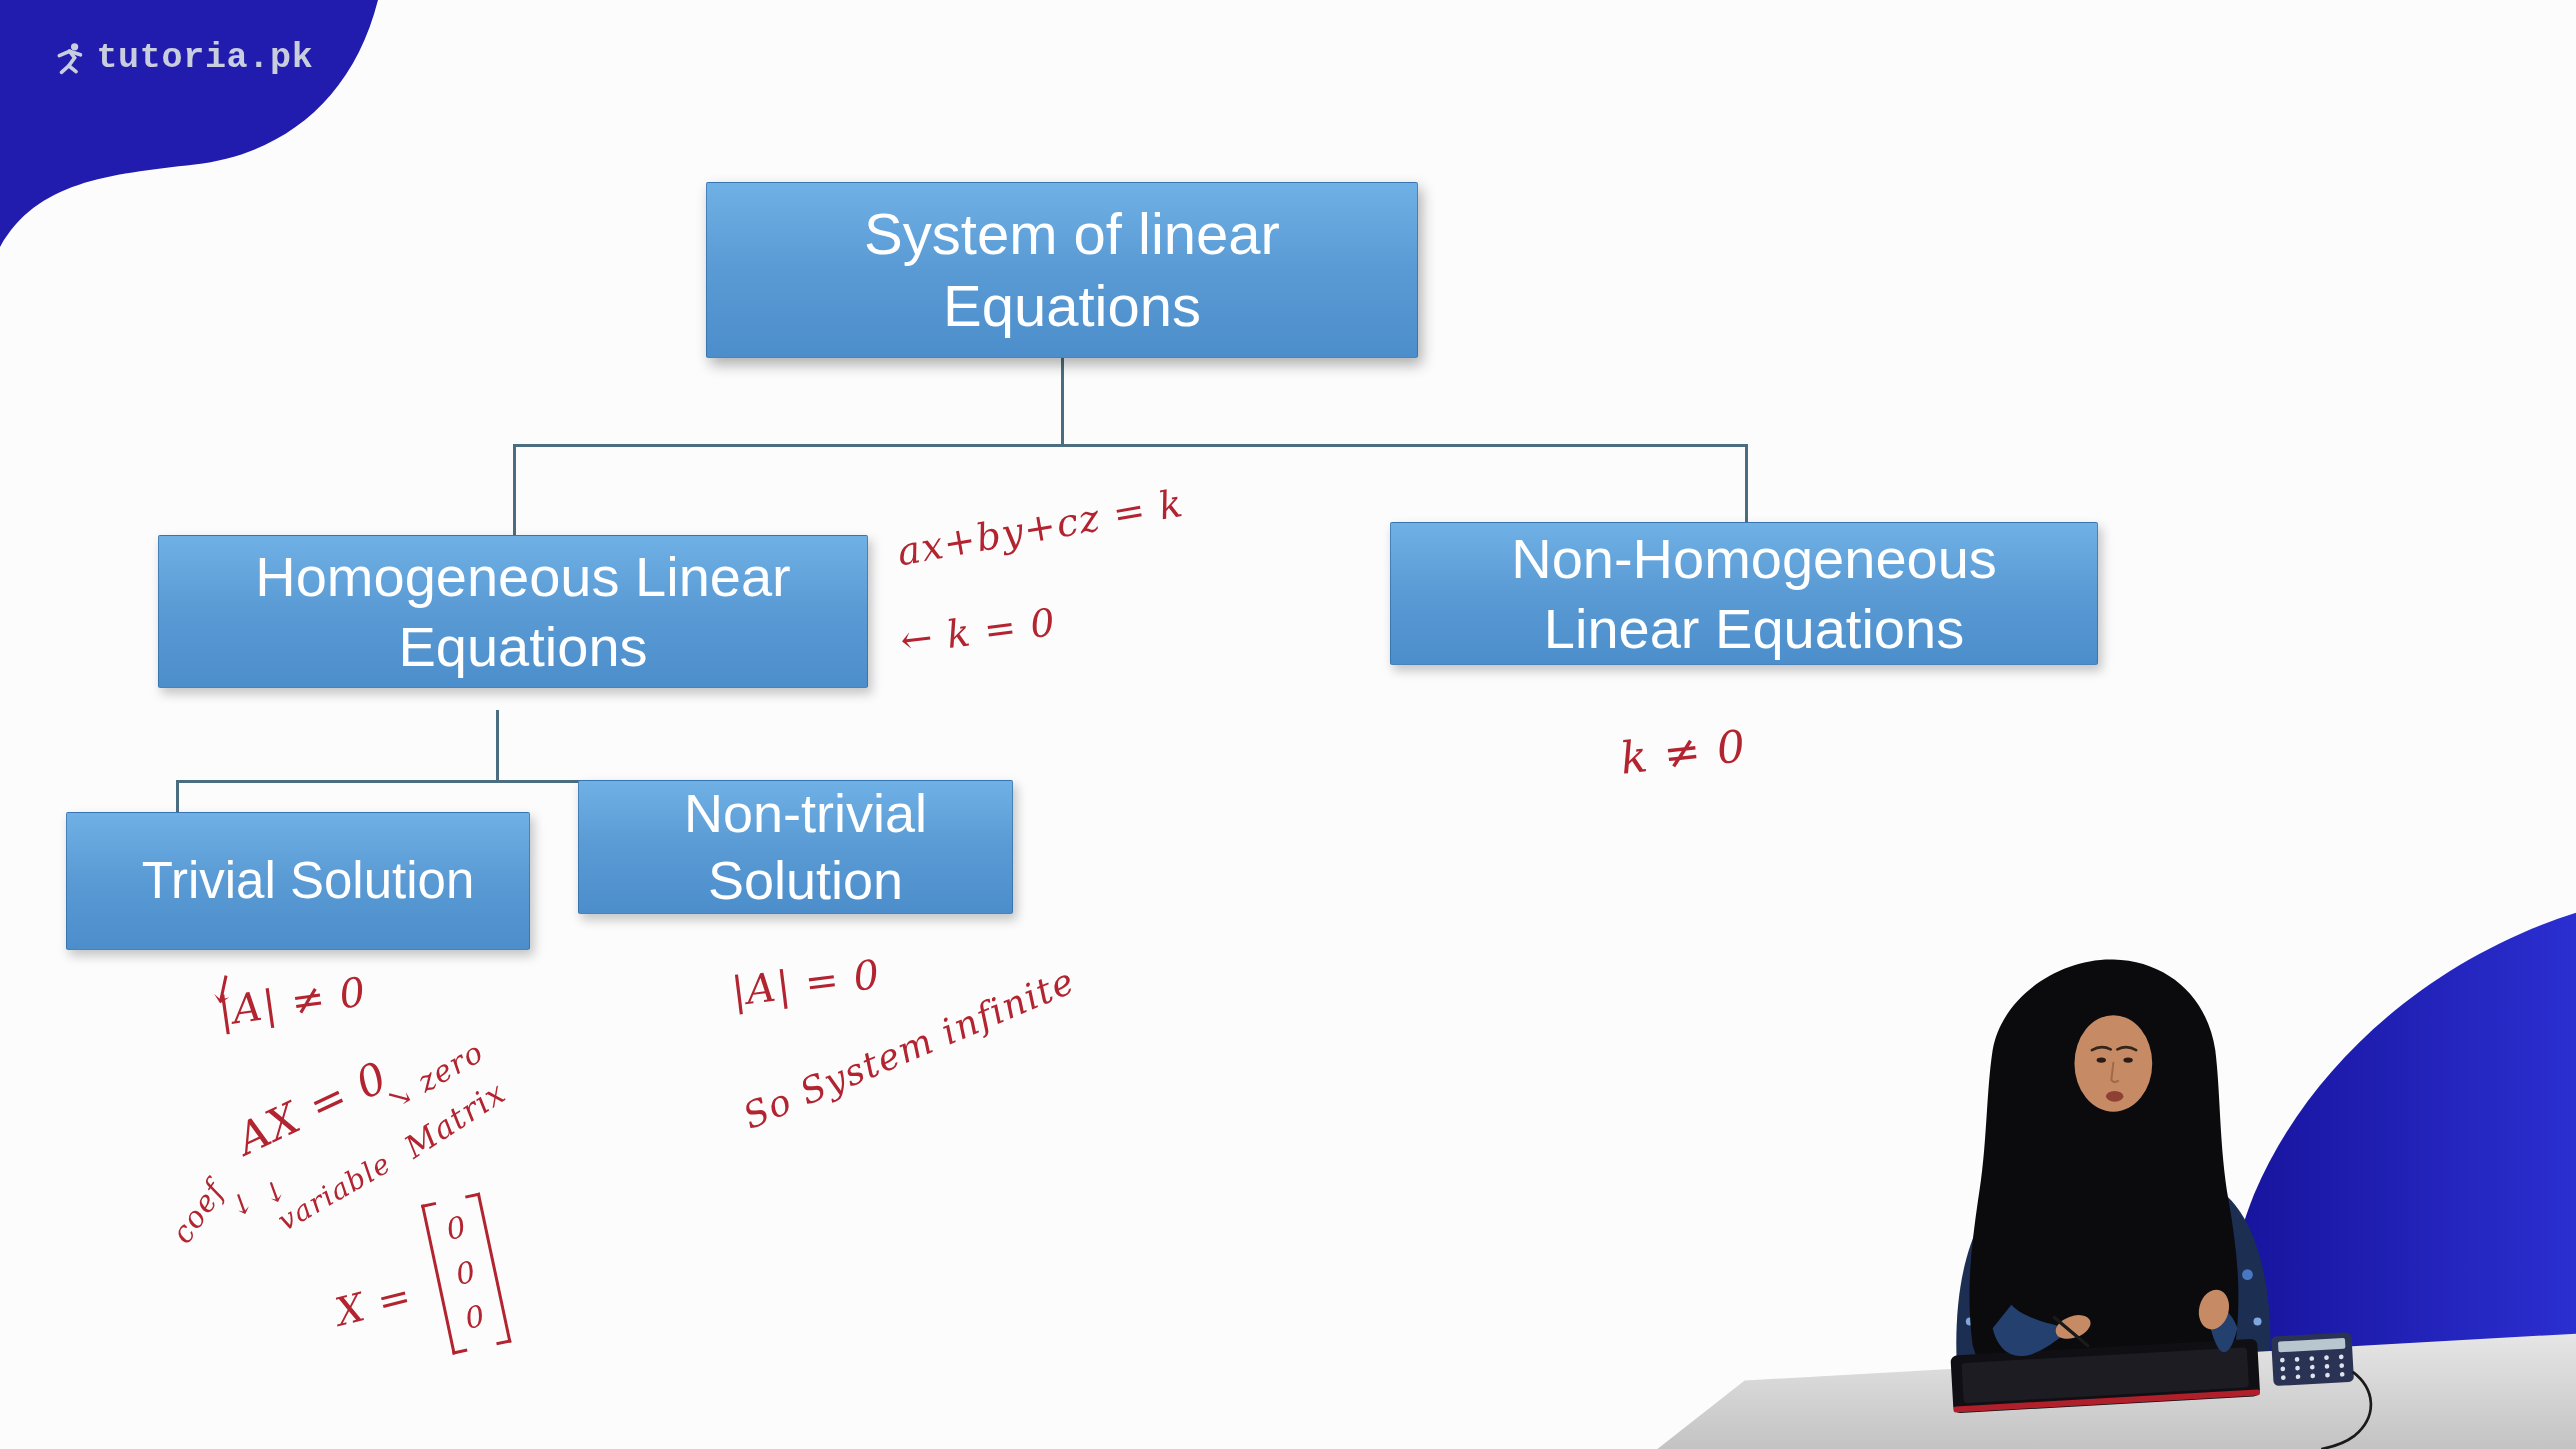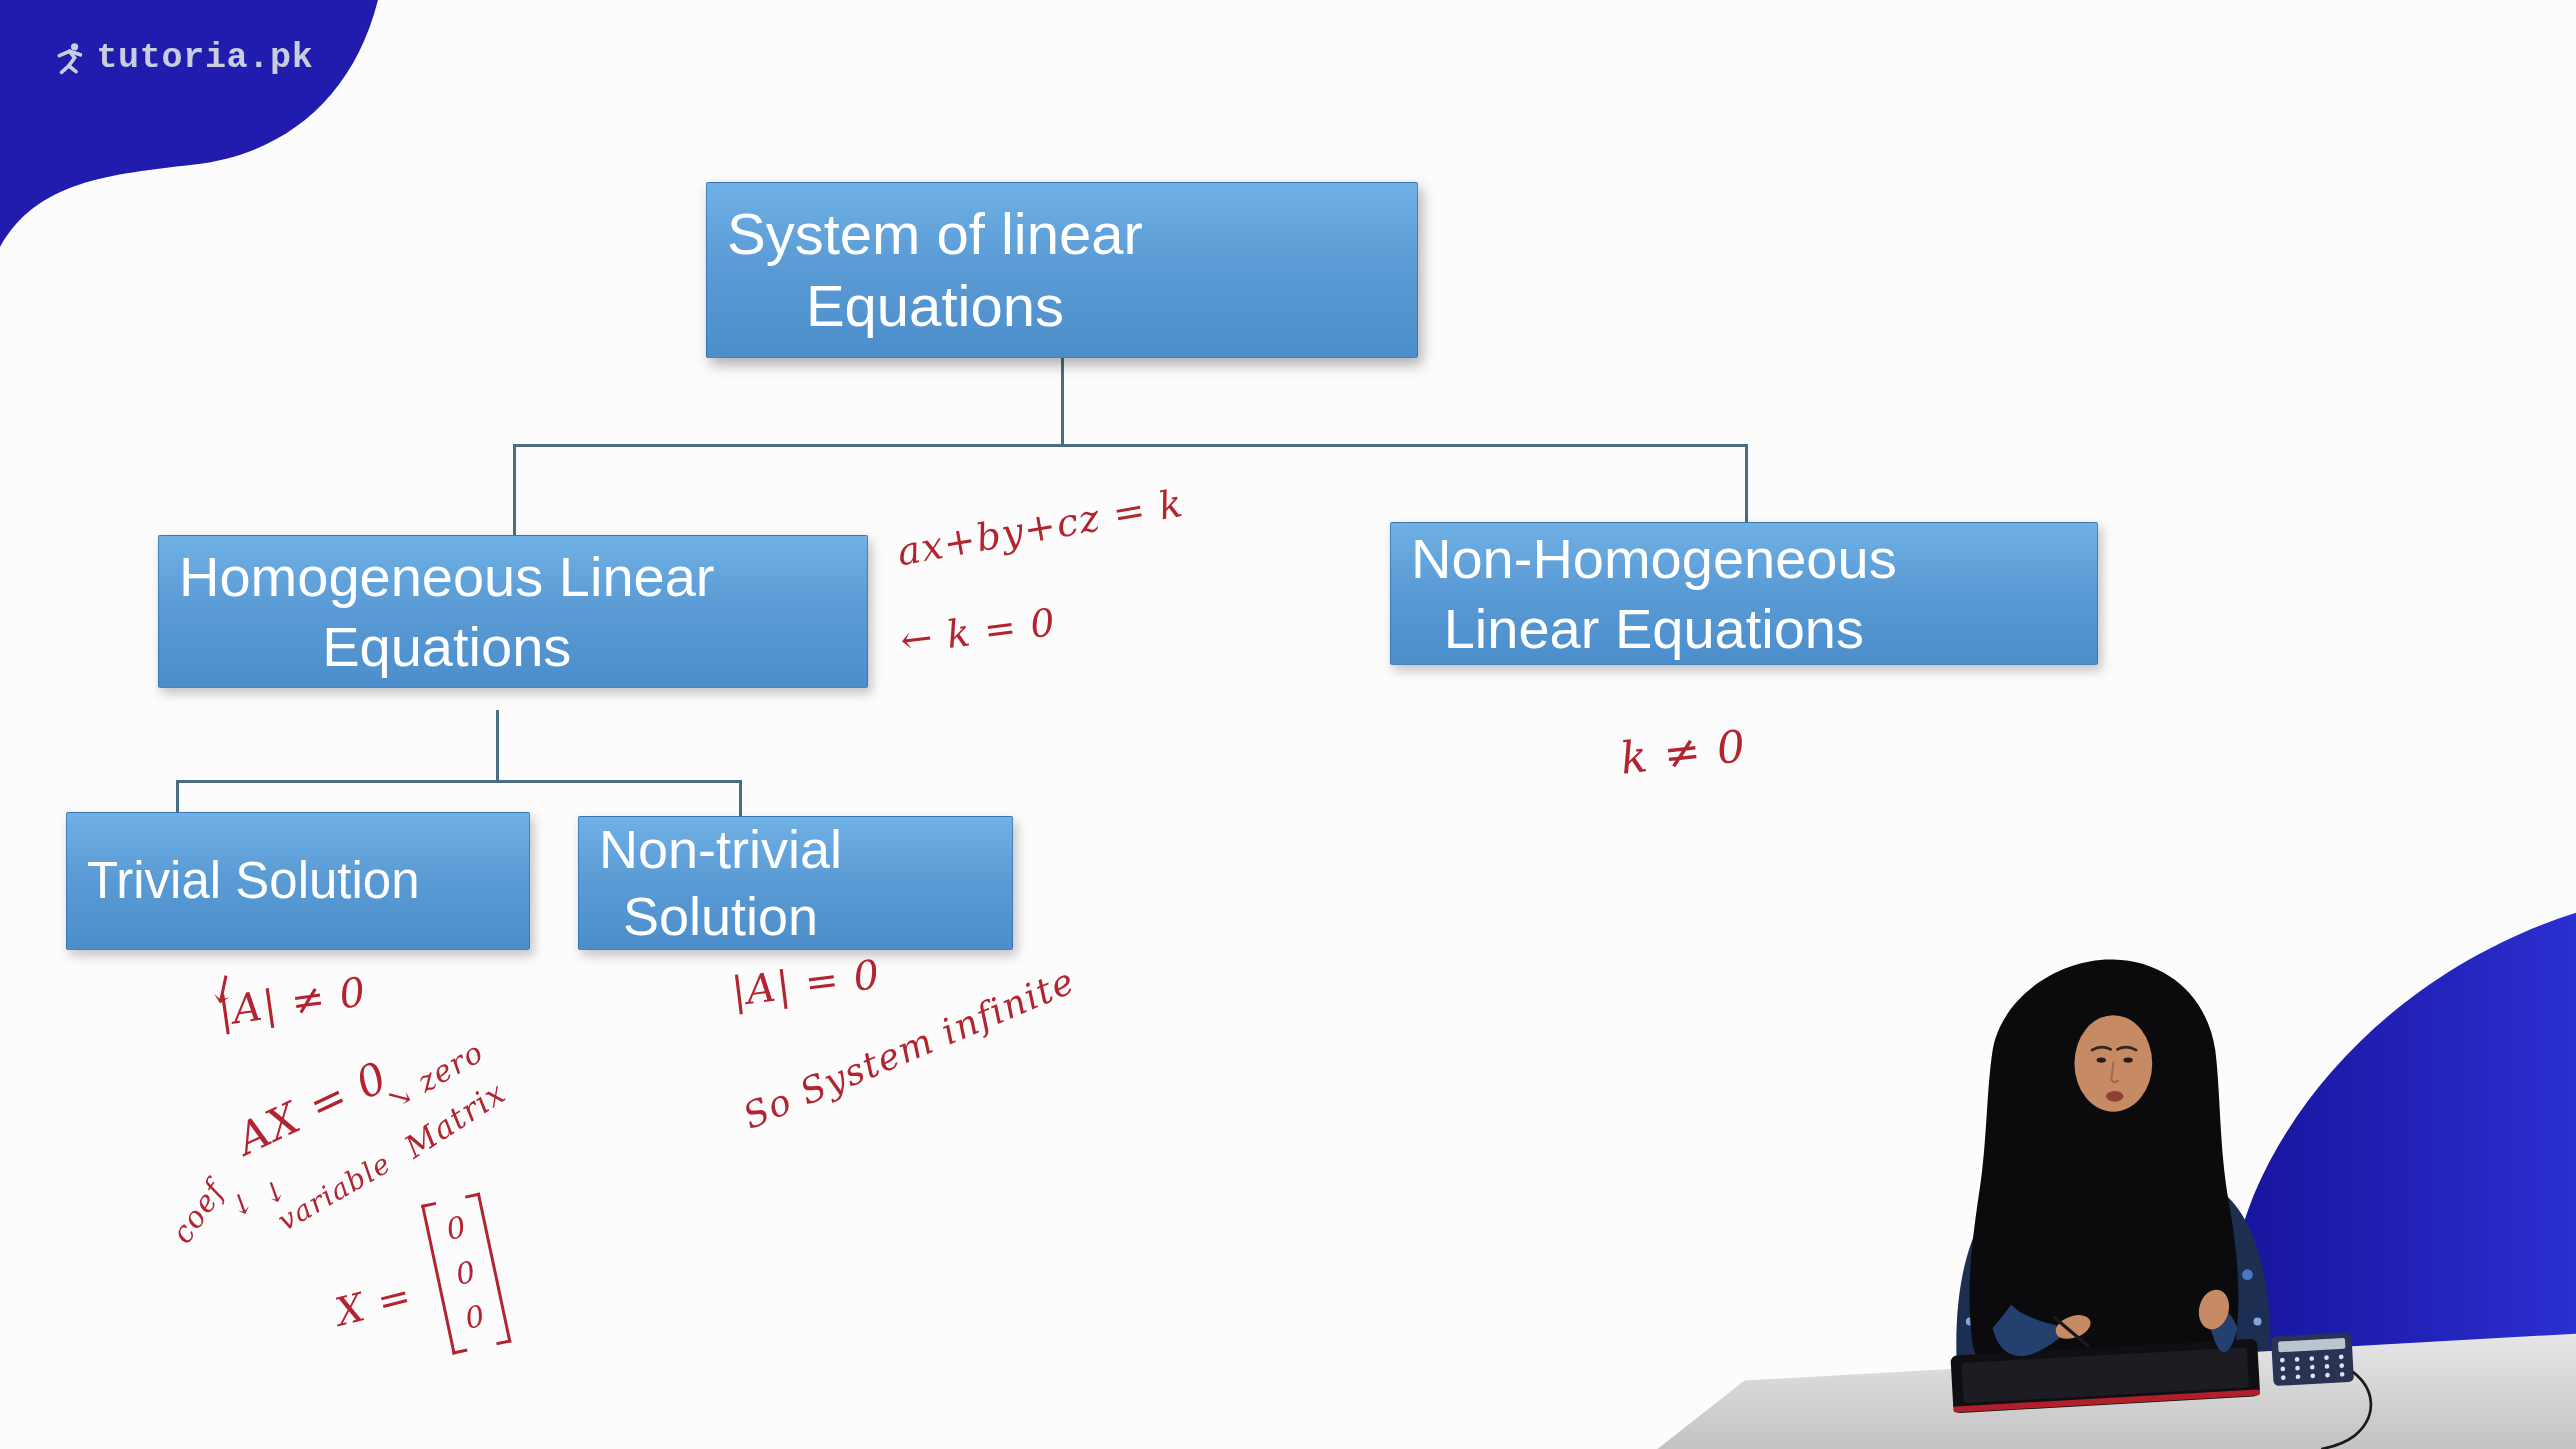--- a/index.html
+++ b/index.html
@@ -20,32 +20,32 @@
   .blob-tl path{fill:var(--blob-blue);}
   .blob-br{position:absolute;left:2187px;top:906px;width:389px;height:543px;}
   
   .logo{position:absolute;left:52px;top:38px;display:flex;align-items:center;gap:9.4px;z-index:5;}
   .logo-icon{width:35px;height:35px;}
   .logo-icon circle{fill:var(--logo-text);}
   .logo-icon path{stroke:var(--logo-text);stroke-width:5;fill:none;stroke-linecap:round;}
   .logo-text{color:var(--logo-text);font-size:35px;font-weight:600;letter-spacing:0.7px;font-family:Liberation Mono, monospace;}
   
   .node{
-    position:absolute;display:flex;align-items:center;justify-content:flex-start;
+    position:absolute;display:flex;align-items:center;justify-content:center;
     text-align:center;color:var(--node-text);
     background:linear-gradient(180deg,var(--node-top) 0%,var(--node-mid) 48%,var(--node-bottom) 100%);
     border:1.3px solid rgba(40,95,155,.55);border-radius:2px;
     box-shadow:3.4px 5.4px 10.7px rgba(0,0,0,.22);
     line-height:1.25;white-space:pre-line;padding-left:20px;
   }
   #node-root{left:706px;top:182px;width:712px;height:176px;font-size:58px;box-shadow:4px 6.7px 13.4px rgba(0,0,0,.3);}
   #node-homog{left:158px;top:535px;width:710px;height:153px;font-size:56px;}
   #node-nonhomog{left:1390px;top:522px;width:708px;height:143px;font-size:56px;}
   #node-trivial{left:66px;top:812px;width:464px;height:138px;font-size:51px;}
-  #node-nontrivial{left:578px;top:816px;width:435px;height:134px;font-size:54px;}
+  #node-nontrivial{left:578px;top:780px;width:435px;height:134px;font-size:54px;}
   
   .conn{position:absolute;background:var(--connector);}
   
   .ink{
     position:absolute;color:var(--ink);
     font-family:"DejaVu Serif",serif;font-style:italic;
     transform-origin:left top;white-space:nowrap;letter-spacing:1.3px;
   }
   .matrix-wrap{transform-origin:left top;}
   .bracket{display:inline-block;position:relative;padding:8px 20px;}

